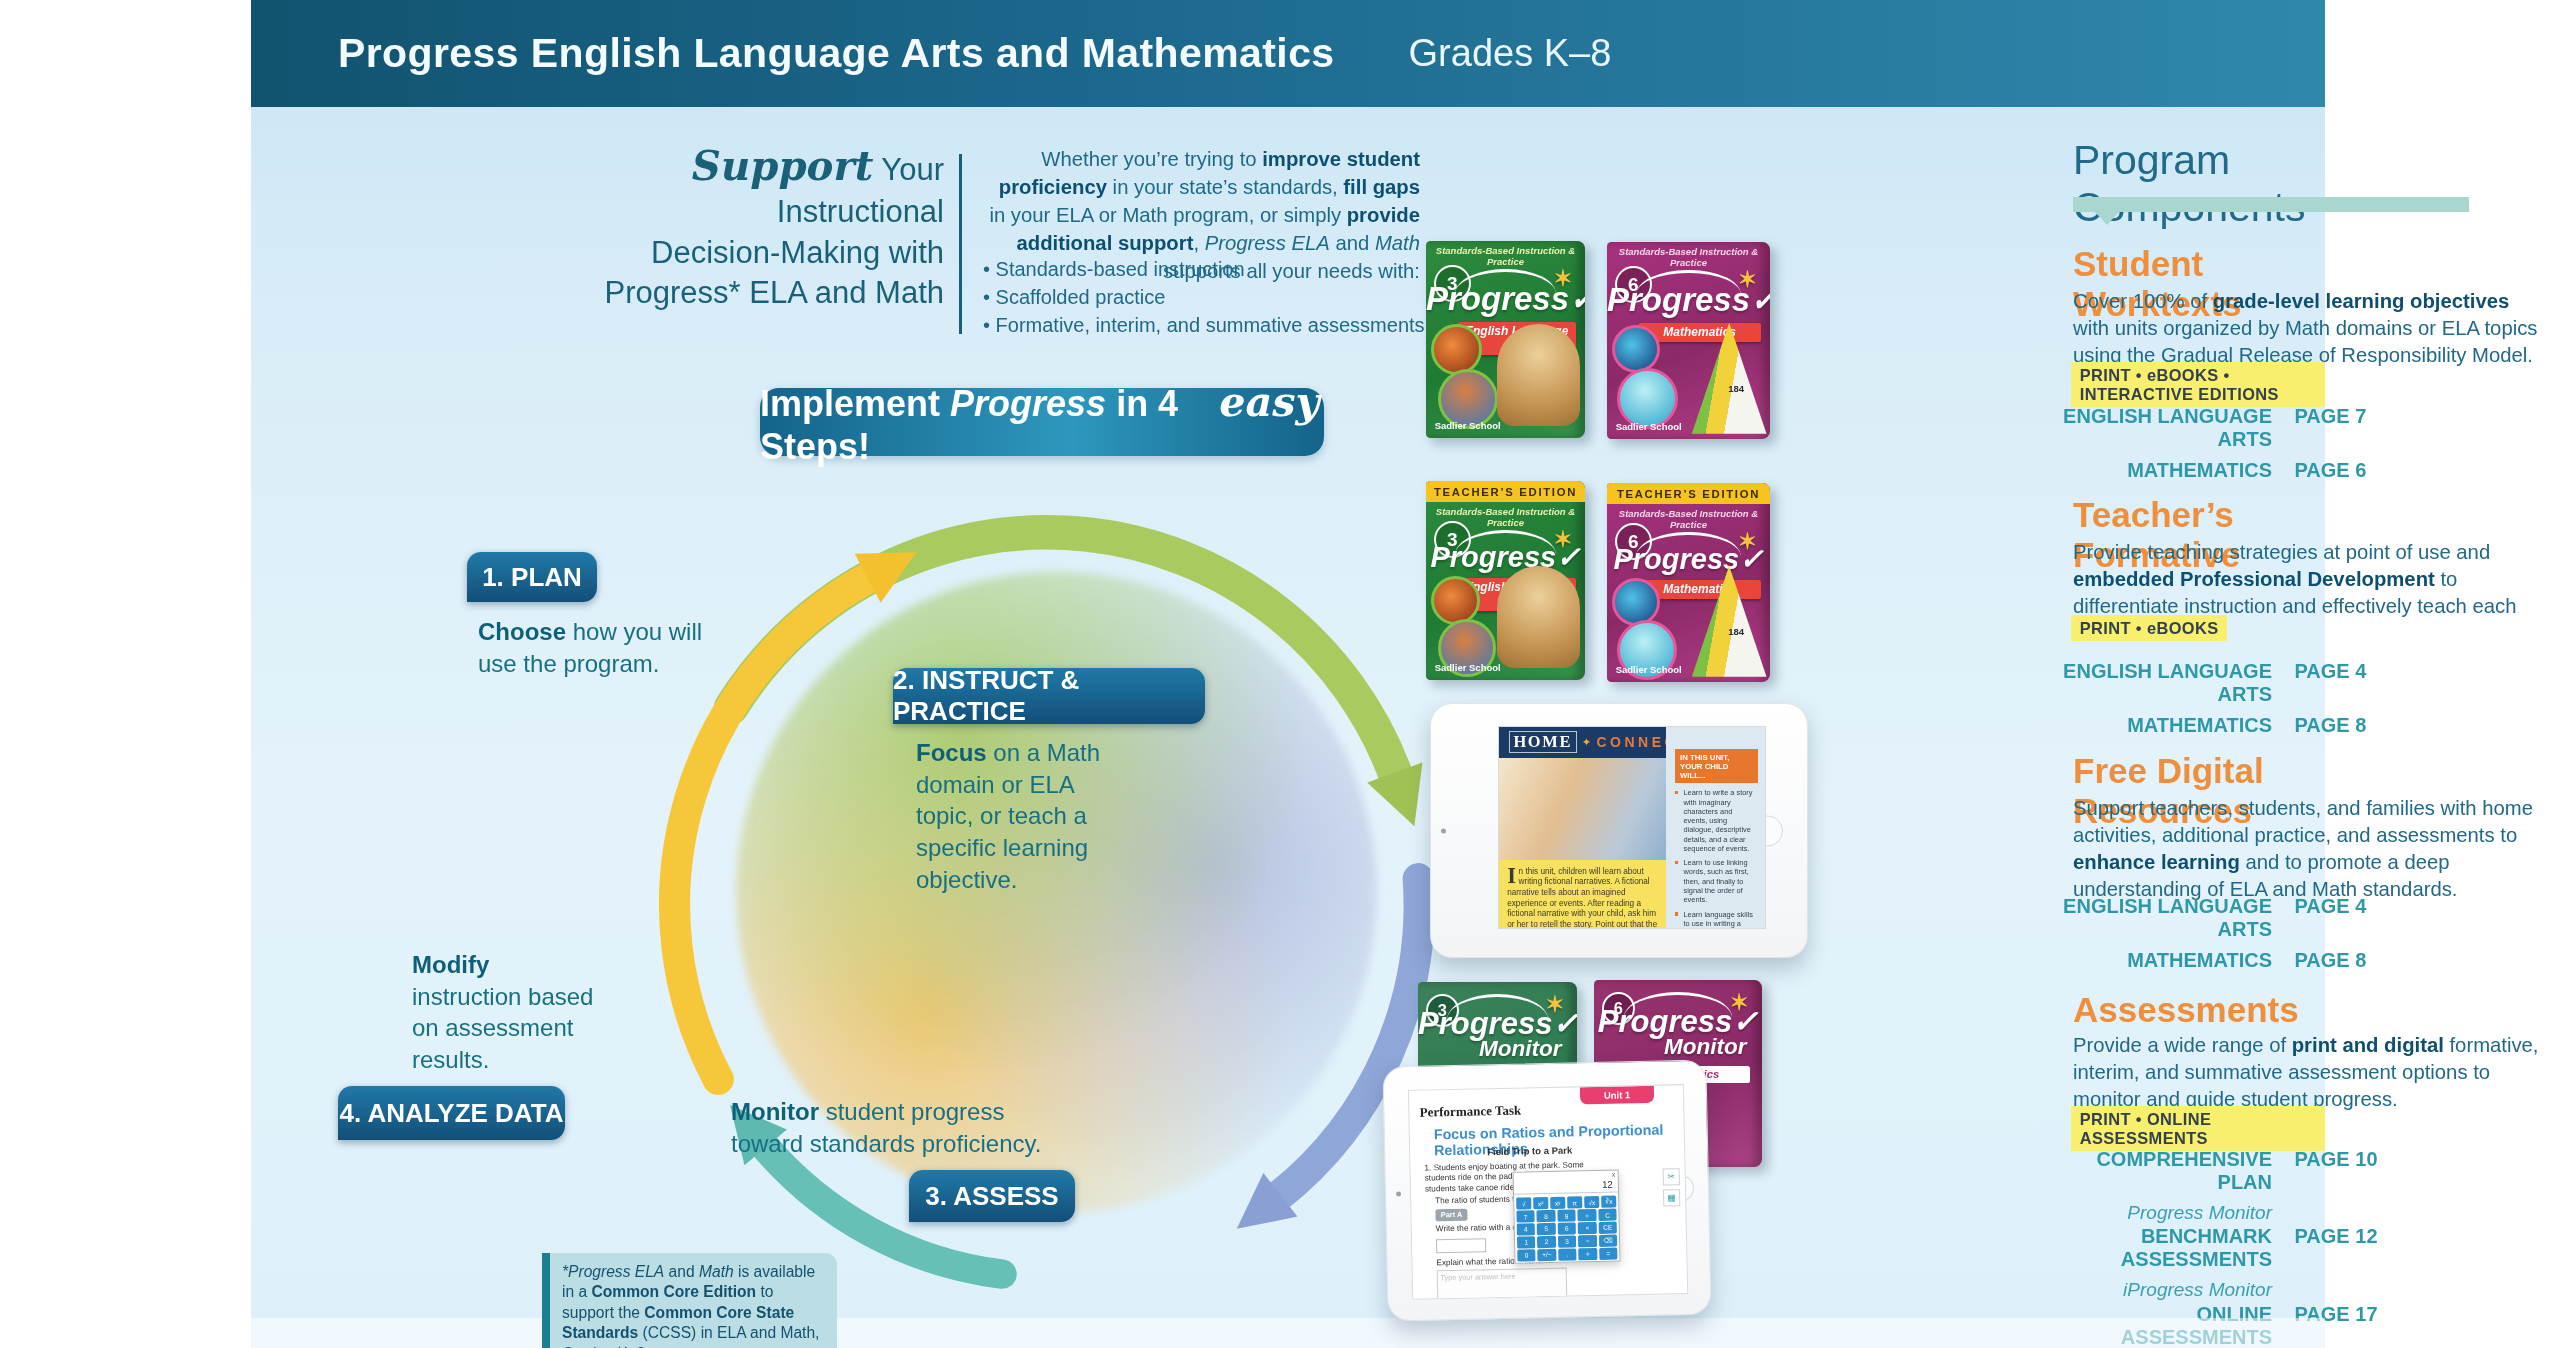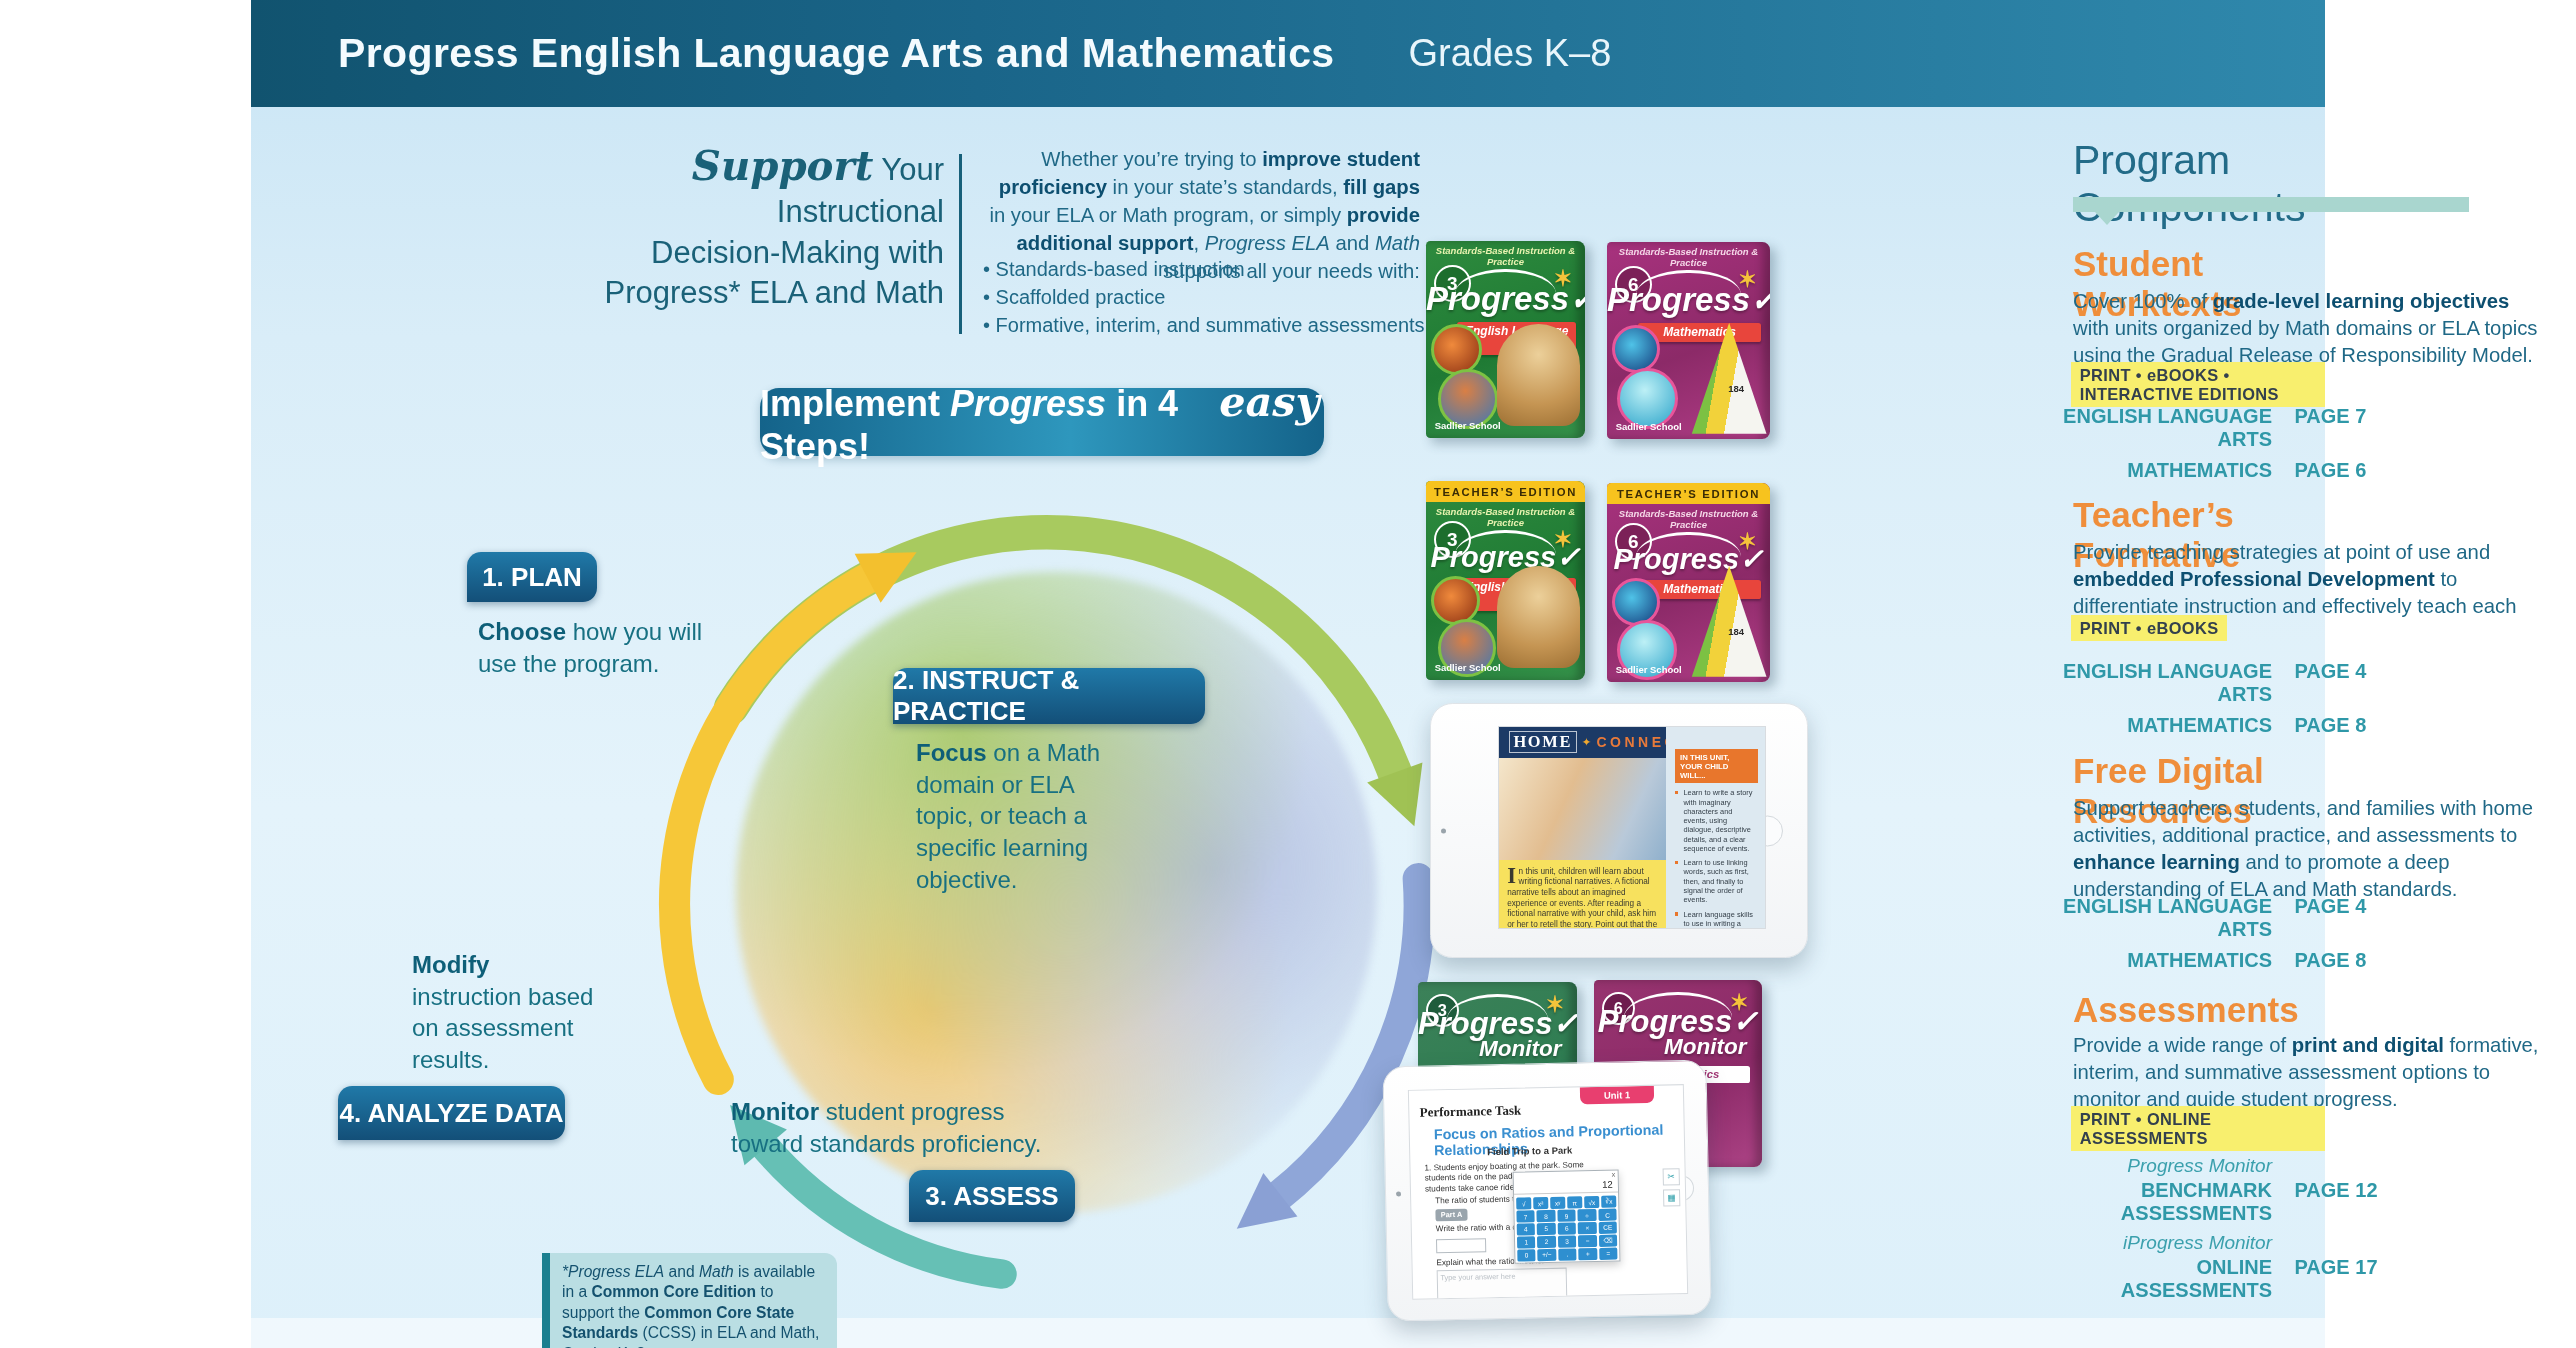--- a/index.html
+++ b/index.html
@@ -414,20 +414,24 @@
     <div class="link-row">
       <span class="link-label">MATHEMATICS</span>
       <span class="link-page">PAGE 8</span>
     </div>
   </div>
 
   <div class="sec-head" style="top:990px;">Assessments</div>
   <div class="sec-body" style="top:1032px;"><span>Provide a wide range of </span><span class="rich-b">print and digital</span><span> formative, interim, and summative assessment options to monitor and guide student progress.</span></div>
   <div class="fmt-badge" style="top:1106px;">PRINT •  ONLINE ASSESSMENTS</div>
   <div class="links" style="top:1148px;">
+    <div class="link-row">
+      <span class="link-label">COMPREHENSIVE PLAN</span>
+      <span class="link-page">PAGE 10</span>
+    </div>
     <div class="link-pre" style="margin-top:7px;">Progress Monitor</div>
     <div class="link-row">
       <span class="link-label">BENCHMARK ASSESSMENTS</span>
       <span class="link-page">PAGE 12</span>
     </div>
     <div class="link-pre" style="margin-top:7px;">iProgress Monitor</div>
     <div class="link-row">
       <span class="link-label">ONLINE ASSESSMENTS</span>
       <span class="link-page">PAGE 17</span>
     </div>

